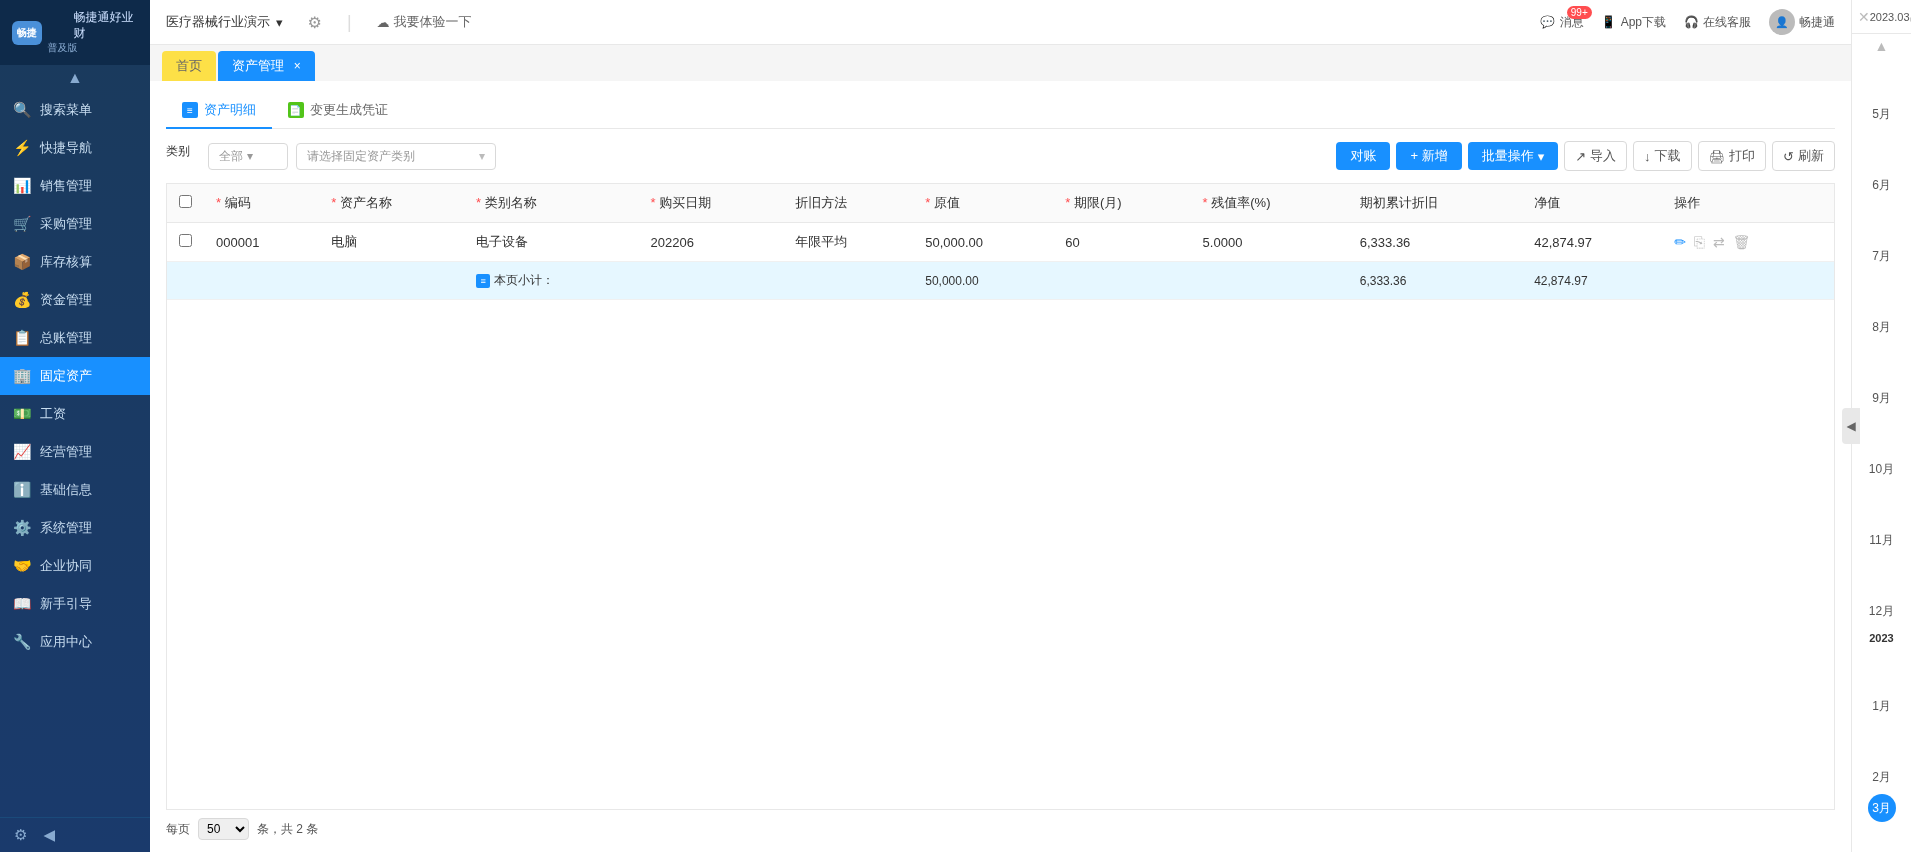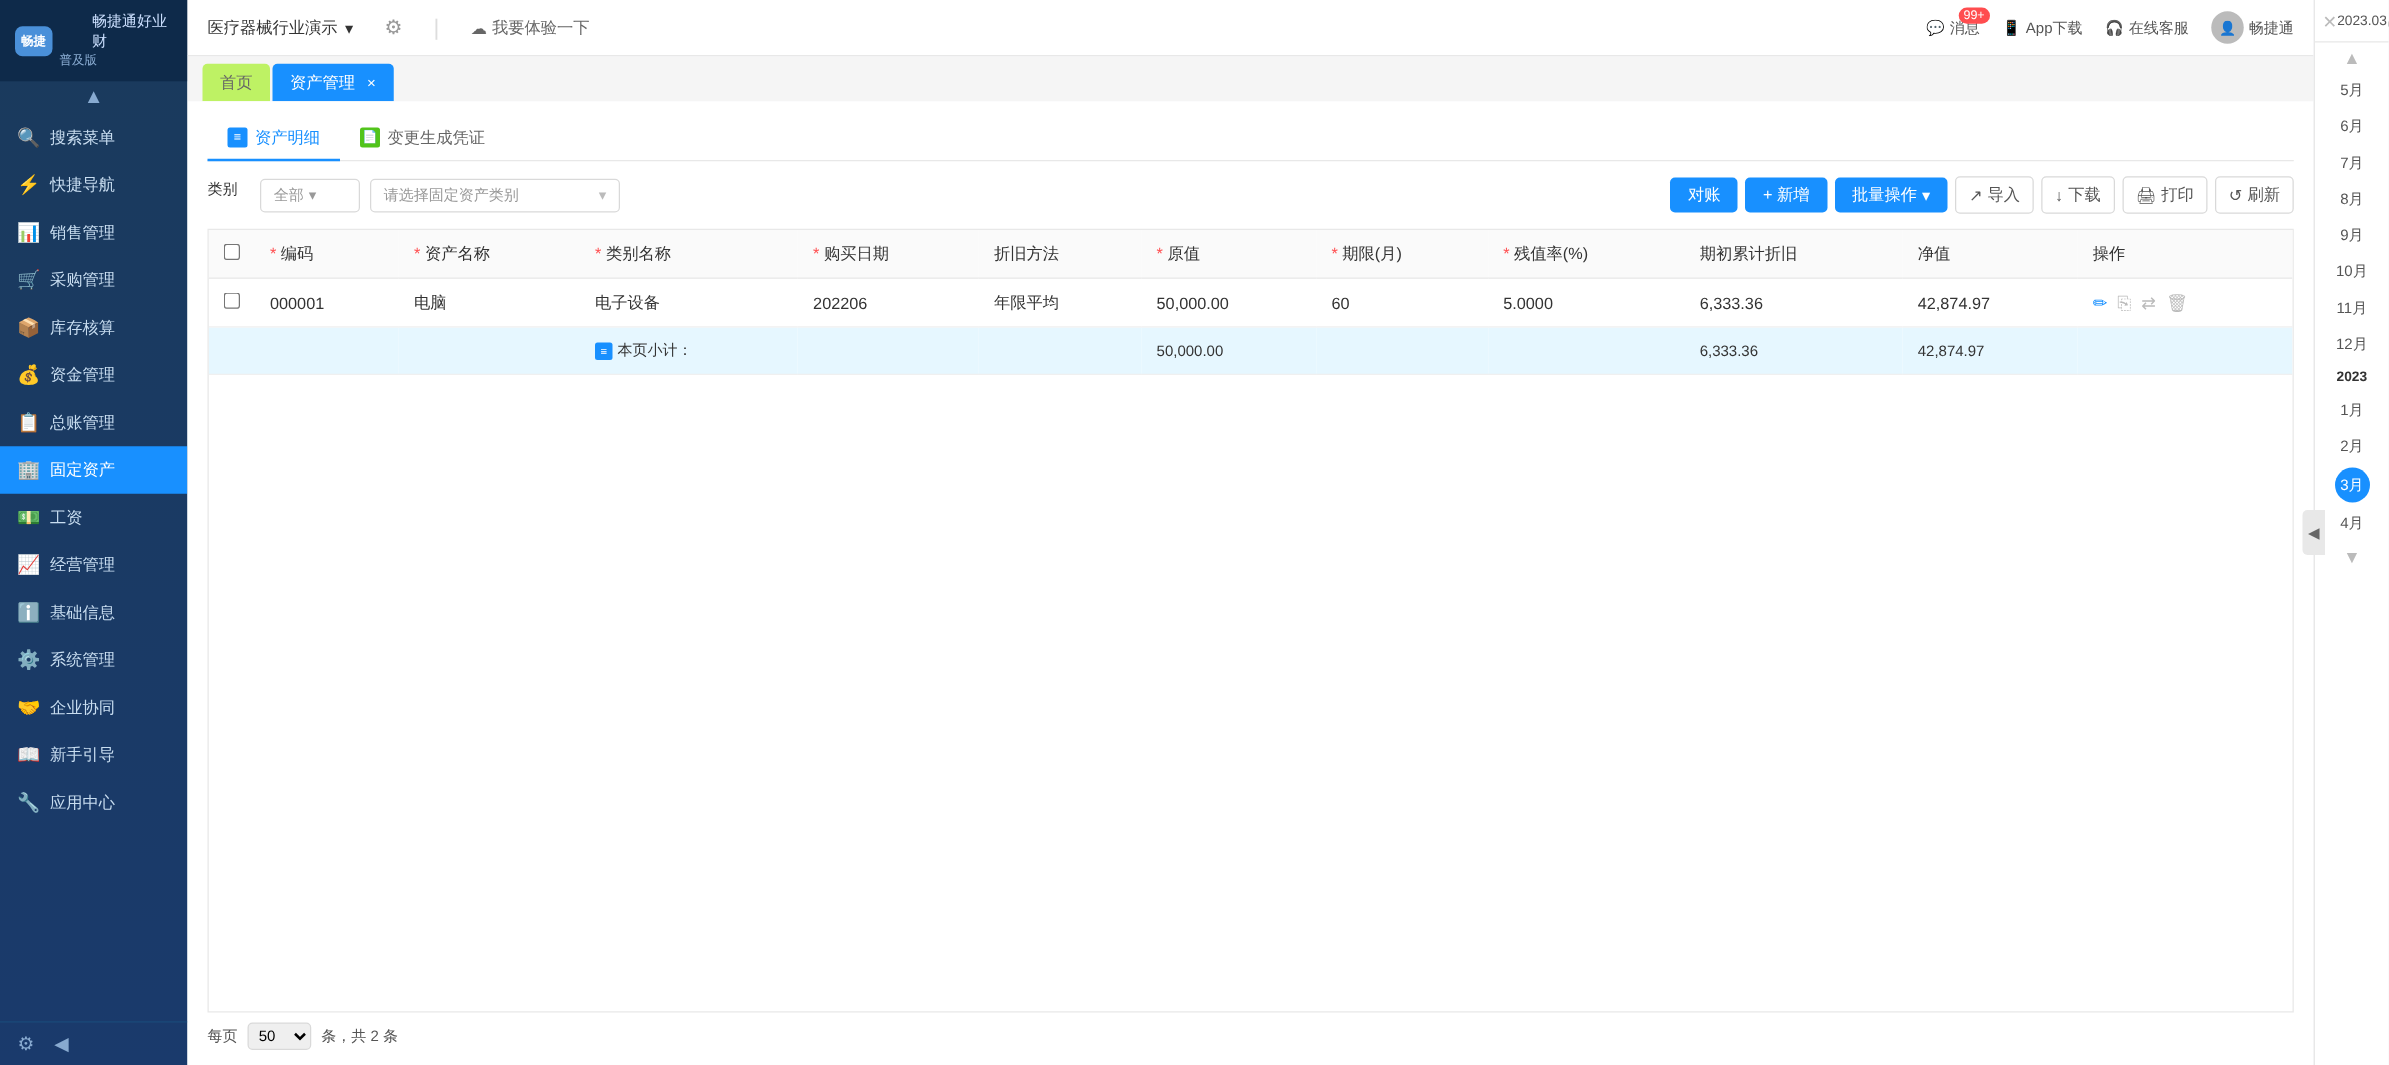--- a/index.html
+++ b/index.html
@@ -158,21 +158,21 @@
       padding: 6px 12px 0 12px;
       gap: 2px;
       flex-shrink: 0;
     }
     .tab-item {
       padding: 6px 14px;
       border-radius: 4px 4px 0 0;
       font-size: 13px;
       cursor: pointer;
       color: #666;
-      background: #bef264;
+      background: #fde047;
     }
     .tab-item.active {
       background: #1890ff;
       color: #fff;
     }
     .tab-close {
       margin-left: 6px;
       font-size: 12px;
       cursor: pointer;
     }
@@ -416,20 +416,21 @@
       width: 100%;
       overflow: hidden;
     }
     .month-item {
       padding: 6px 0;
       text-align: center;
       font-size: 12px;
       color: #555;
       cursor: pointer;
       width: 100%;
+      margin-top: 42px;
     }
     .month-item.active-blue {
       background: #1890ff;
       color: #fff;
       border-radius: 50%;
       width: 28px;
       height: 28px;
       display: flex;
       align-items: center;
       justify-content: center;

